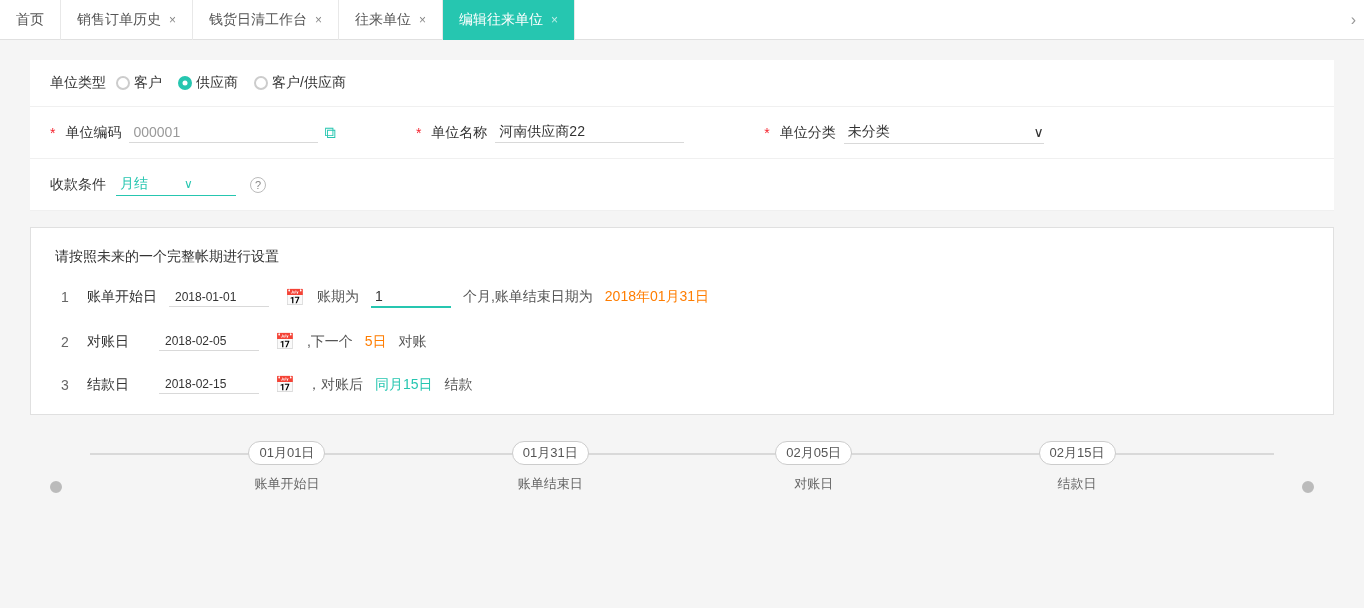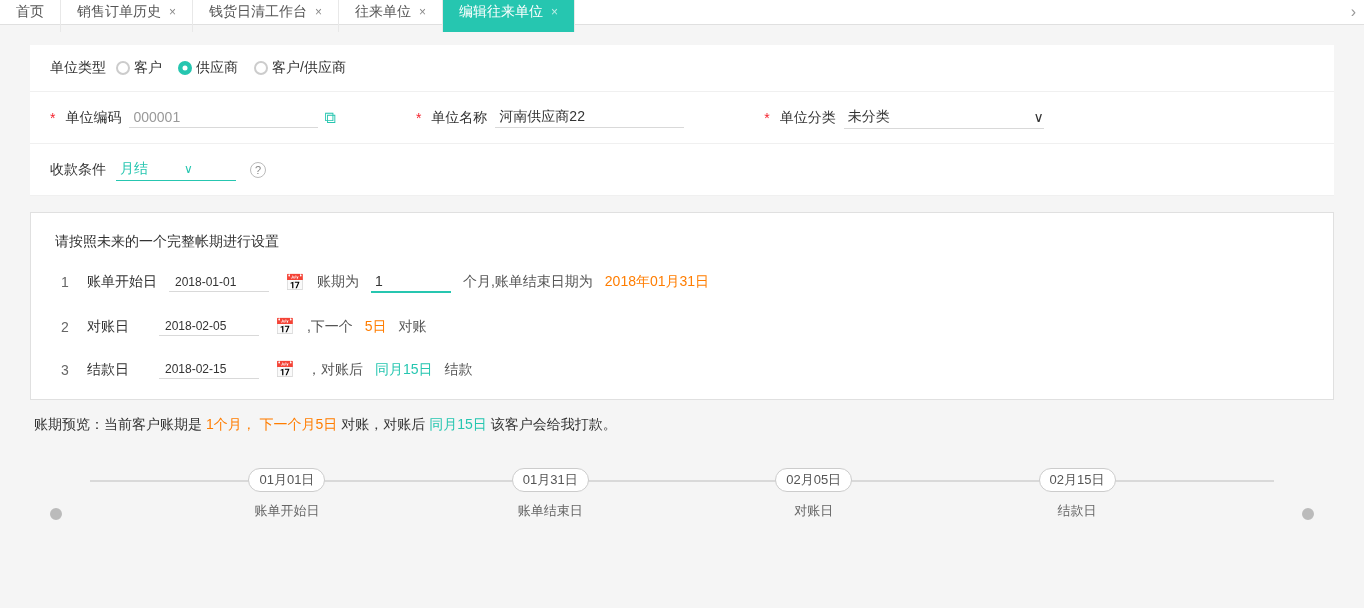--- a/index.html
+++ b/index.html
@@ -4,21 +4,21 @@
   <style>
     * { box-sizing: border-box; margin: 0; padding: 0; }
     body { font-family: 'Microsoft YaHei', '微软雅黑', sans-serif; font-size: 14px; background: #f5f5f5; color: #333; }
 
     
     .tab-bar {
       display: flex;
       align-items: center;
       background: #fff;
       border-bottom: 1px solid #e0e0e0;
-      height: 25px;
+      height: 40px;
       padding-left: 0;
     }
     .tab-item {
       display: flex;
       align-items: center;
       padding: 0 16px;
       height: 40px;
       cursor: pointer;
       font-size: 14px;
       color: #555;
@@ -416,28 +416,20 @@
       <span class="period-field-label">结款日</span>
       <input class="date-input" type="text" value="2018-02-15" style="">
       <span class="cal-icon">📅</span>
       <span class="period-text">，对账后</span>
       <span class="highlight-cyan">同月15日</span>
       <span class="period-text">结款</span>
     </div>
   </div>
 
   <div class="preview-section">
-    <div class="preview-text">
-      <span>账期预览：当前客户账期是</span>
-      <span class="highlight-orange">1个月，</span>
-      <span class="highlight-orange">下一个月5日</span>
-      <span>对账，对账后</span>
-      <span class="highlight-cyan">同月15日</span>
-      <span>该客户会给我打款。</span>
-    </div>
 
     <div class="timeline-wrapper">
       <div class="timeline-line"></div>
       <div class="timeline-nodes">
 
         <div style="display:flex;flex-direction:column;align-items:center;gap:6px;padding-top:4px;">
           <div class="node-dot start" style="margin-top:2px;"></div>
         </div>
 
         <div class="timeline-node">

